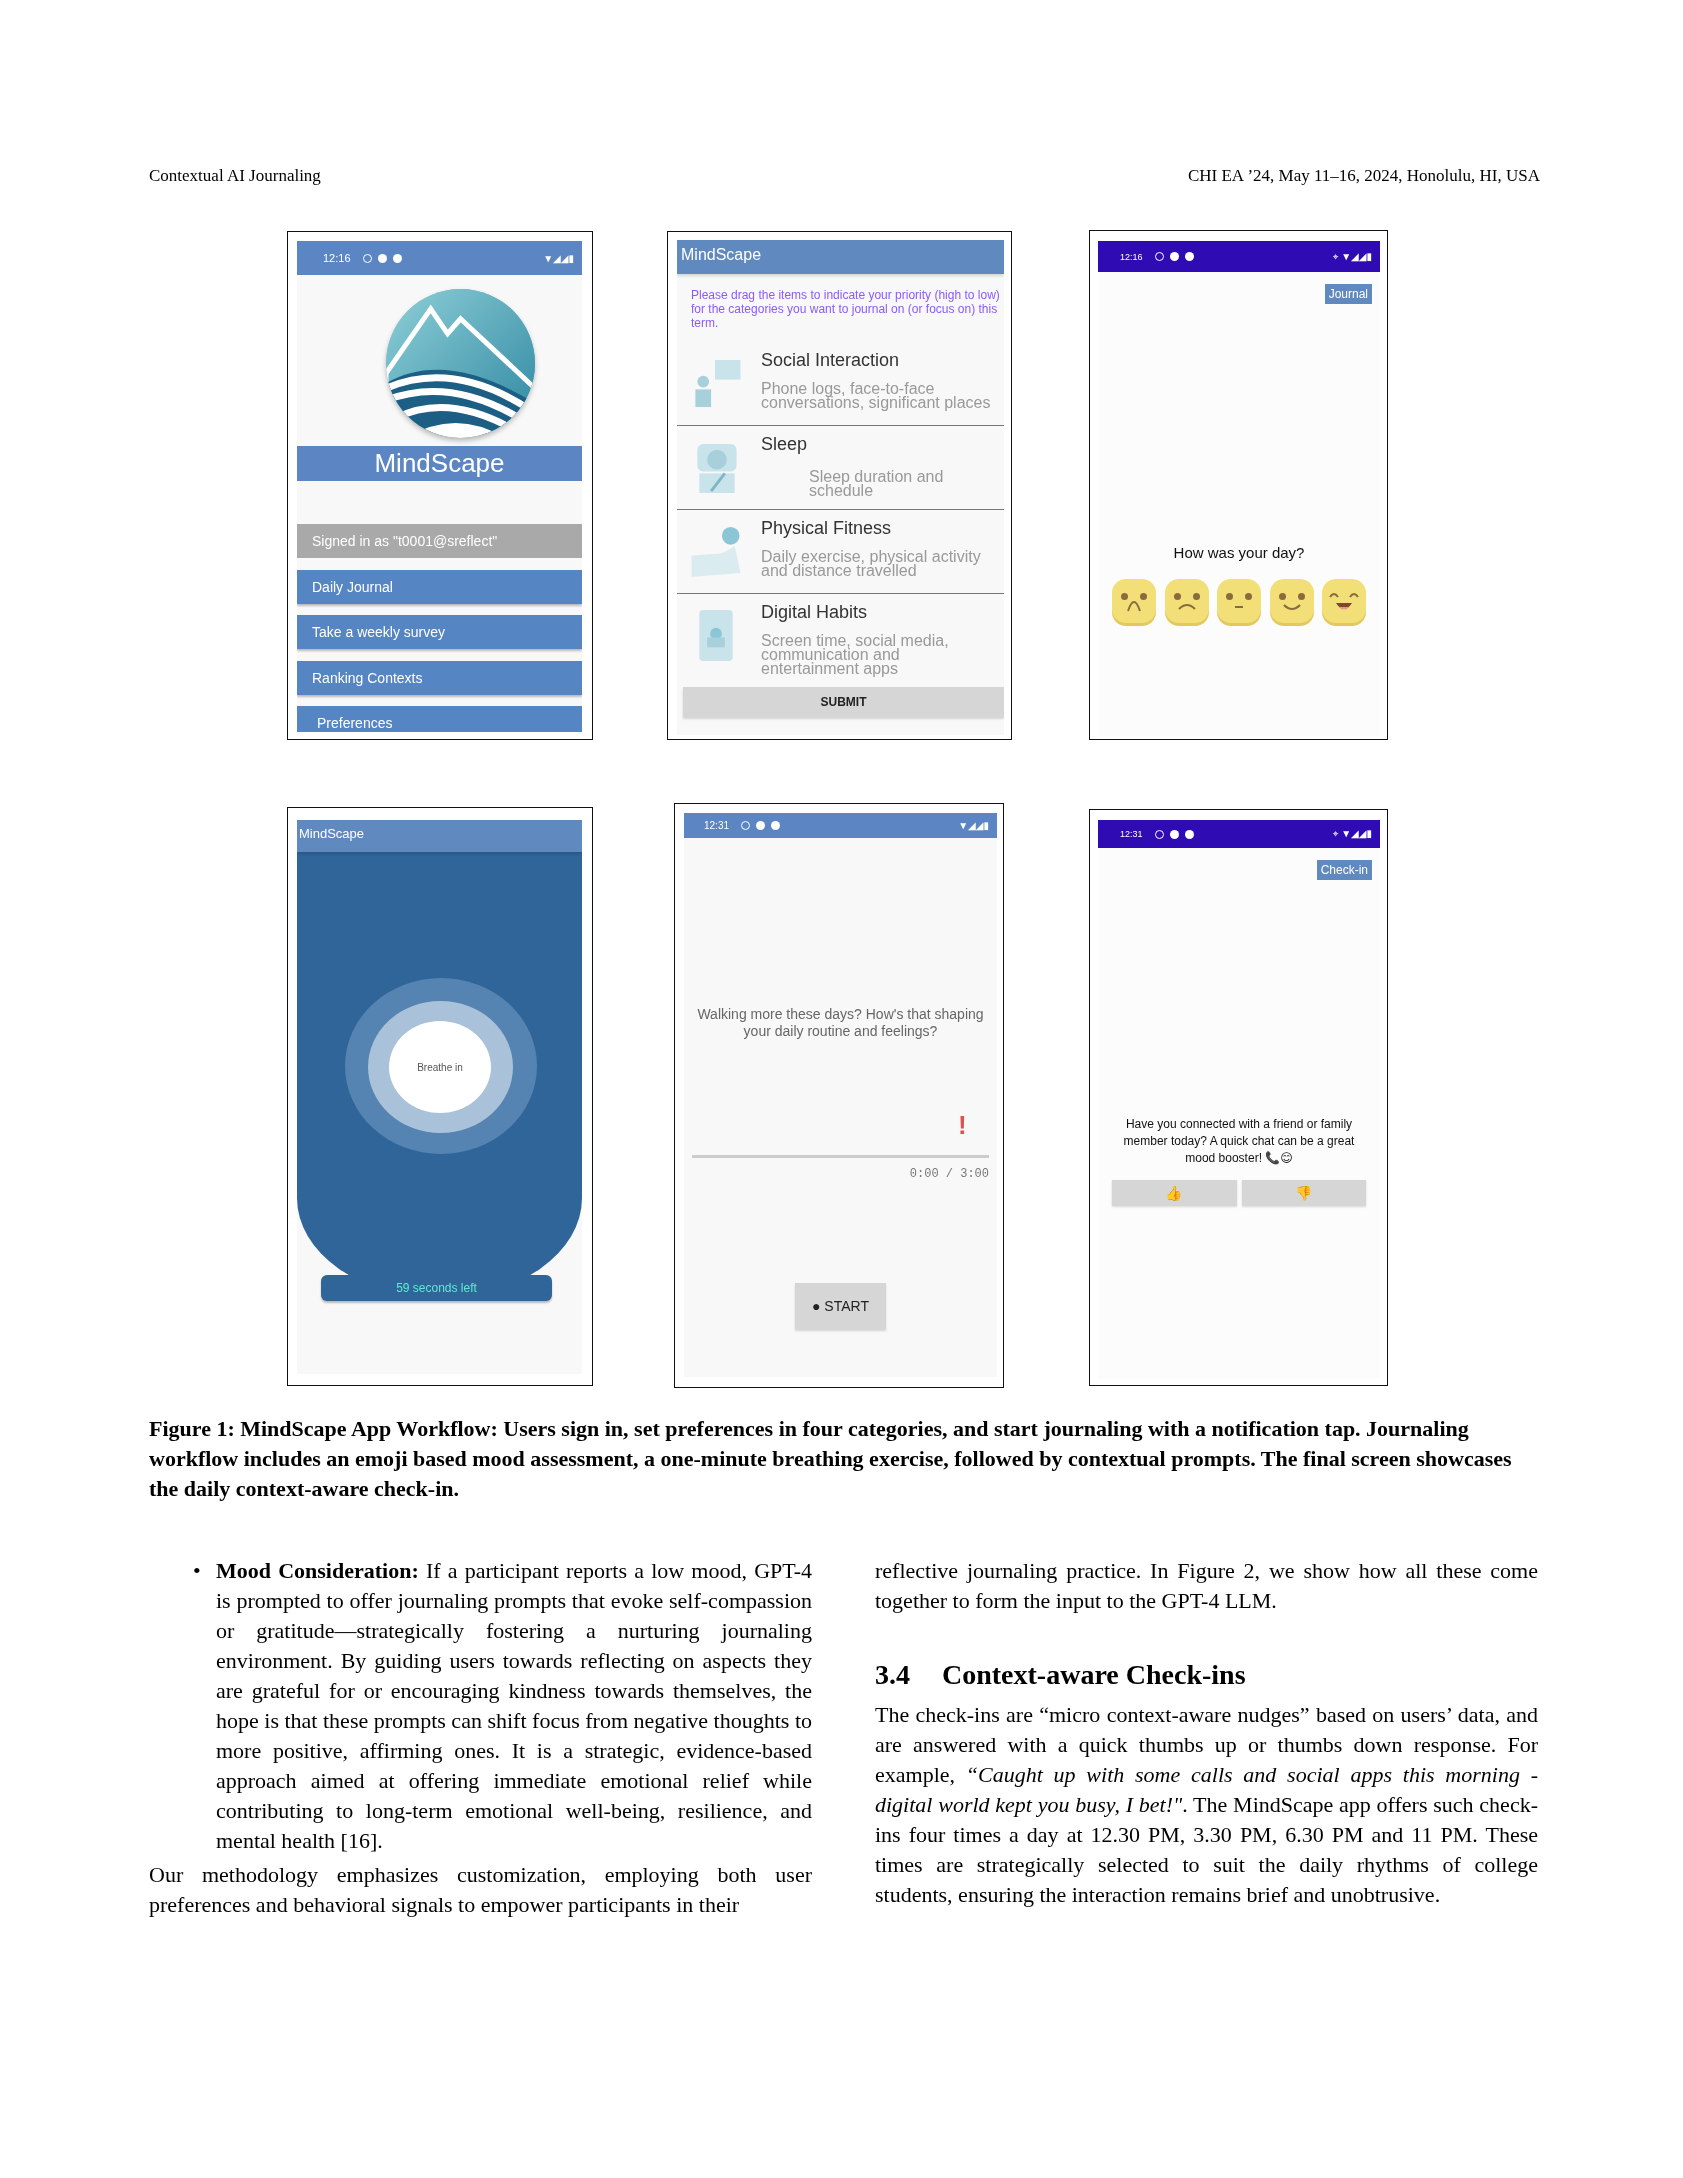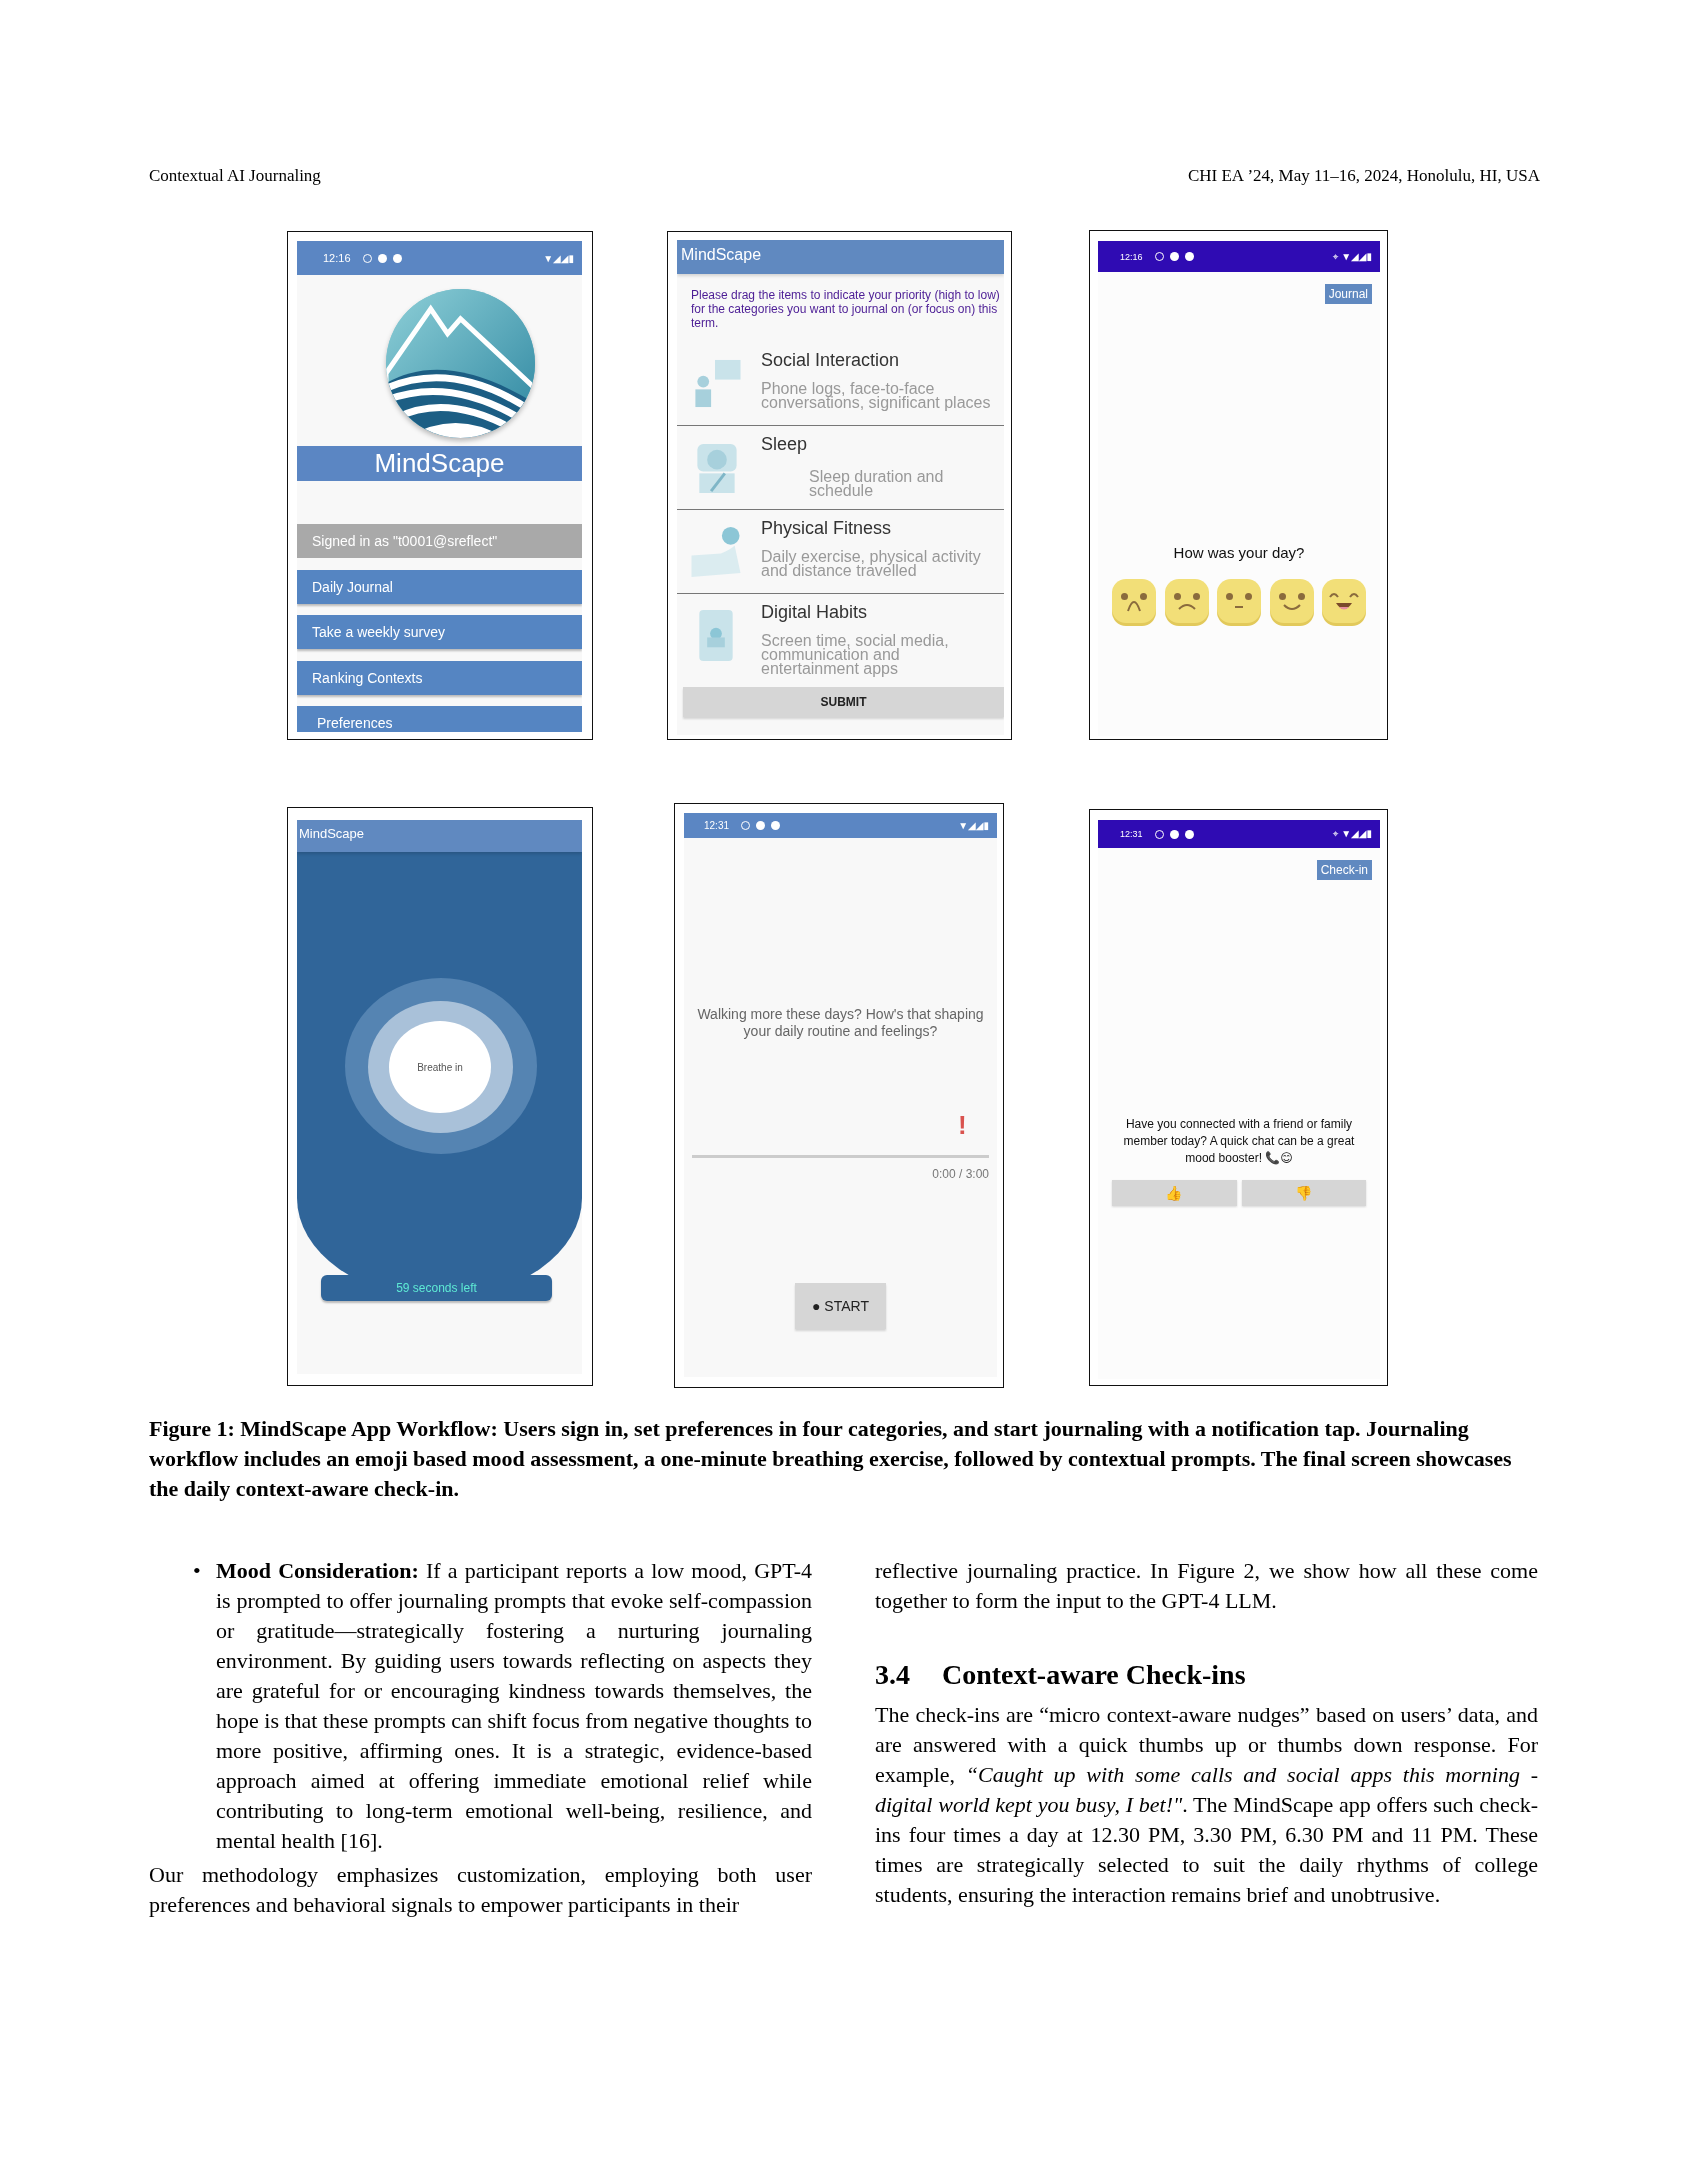--- a/index.html
+++ b/index.html
@@ -19,21 +19,21 @@
   .statusbar .rightic { margin-left:auto; margin-right:8px; display:flex; gap:4px; align-items:center; font-size:10px; }
 
   
   .logo { position:absolute; left:89px; top:48px; width:149px; height:149px; border-radius:50%; overflow:hidden; box-shadow:0 3px 5px rgba(0,0,0,0.25); background:linear-gradient(135deg,#8fd0d8,#3a8fa8); }
   .title-bar { position:absolute; left:0; right:0; height:35px; background:#5b86c3; color:#fff; text-align:center; font-size:26px; line-height:35px; }
   .signed { position:absolute; left:0; right:0; height:34px; background:#a9a9a9; color:#fff; font-size:14px; line-height:34px; padding-left:15px; box-sizing:border-box; }
   .menu-btn { position:absolute; left:0; right:0; height:34px; background:#5585c2; color:#fff; font-size:14px; line-height:34px; padding-left:15px; box-sizing:border-box; box-shadow:0 2px 2px rgba(0,0,0,0.25); }
 
   
   .appbar { position:absolute; left:0; right:0; top:0; height:34px; background:#6089c0; color:#fff; font-size:16px; line-height:30px; padding-left:4px; box-sizing:border-box; box-shadow:0 2px 3px rgba(0,0,0,0.15); }
-  .instr { position:absolute; left:14px; right:2px; top:48px; font-size:12px; color:#4c1d95; line-height:14px; }
+  .instr { position:absolute; left:14px; right:2px; top:48px; font-size:12px; color:#8b5cf6; line-height:14px; }
   .cat { position:absolute; left:0; right:0; height:83px; border-bottom:1.5px solid #777; }
   .cat:last-of-type { border-bottom:none; }
   .cat .cicon { position:absolute; left:14px; top:16px; width:50px; height:51px; }
   .cat .ctitle { position:absolute; left:84px; top:8px; font-size:18px; color:#333; }
   .cat .cdesc { position:absolute; left:84px; top:40px; right:4px; font-size:16px; color:#999; line-height:14px; }
   .submit { position:absolute; left:6px; right:0; height:30px; background:#d6d6d6; color:#222; font-size:12px; text-align:center; line-height:30px; font-weight:bold; box-shadow:0 2px 2px rgba(0,0,0,0.15); }
 
   
   .topbtn { position:absolute; right:8px; background:#6089c0; color:#fff; font-size:12px; padding:3px 4px; }
   .question { position:absolute; left:0; right:0; text-align:center; font-size:15px; color:#111; }
@@ -234,21 +234,21 @@
       <span class="sicons">
           <span class="sring"></span>
           <span class="sdot"></span>
           <span class="sdot"></span>
         </span>
       <span class="rightic">▼◢◢▮</span>
     </div>
     <div class="prompt" style="top:193px;">Walking more these days? How's that shaping your daily routine and feelings?</div>
     <div class="excl" style="left:274px;top:297px;">!</div>
     <div class="progress" style="top:342px;"></div>
-    <div class="ptime" style="top:354px;">0:00 / 3:00</div>
+    <div class="ptime" style="top:354px;font-family:Liberation Mono, monospace;">0:00 / 3:00</div>
     <div class="start-btn" style="left:111px;top:470px;">● START</div>
   </div>
 </div>
 
 <div class="frame" style="left:1089px;top:809px;width:299px;height:577px;">
   <div class="screen" style="left:8px;top:10px;width:282px;height:559px;background:#fcfcfc;">
     <div class="statusbar" style="background:#2f0bb3;height:28px;">
       <span class="time" style="margin-left:22px;font-size:9px;">12:31</span>
       <span class="sicons">
           <span class="sring"></span>

